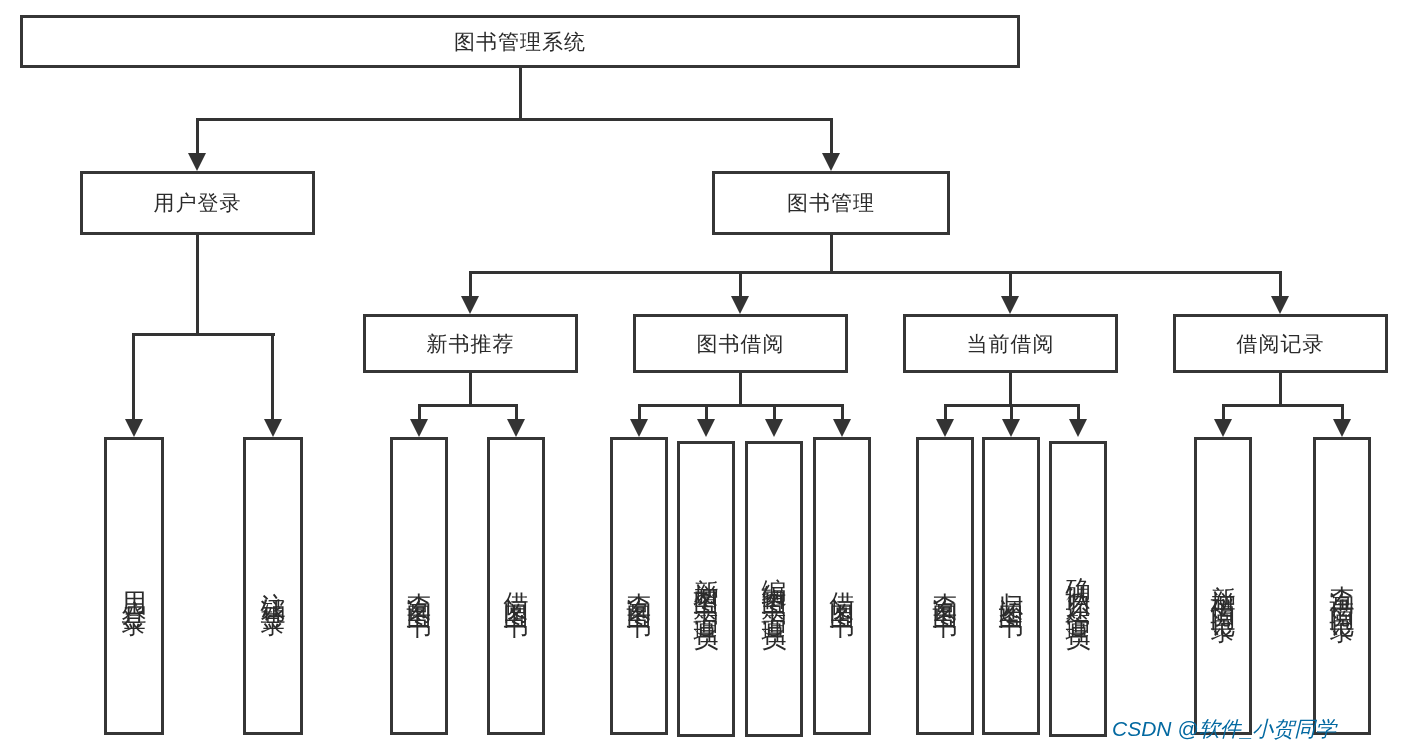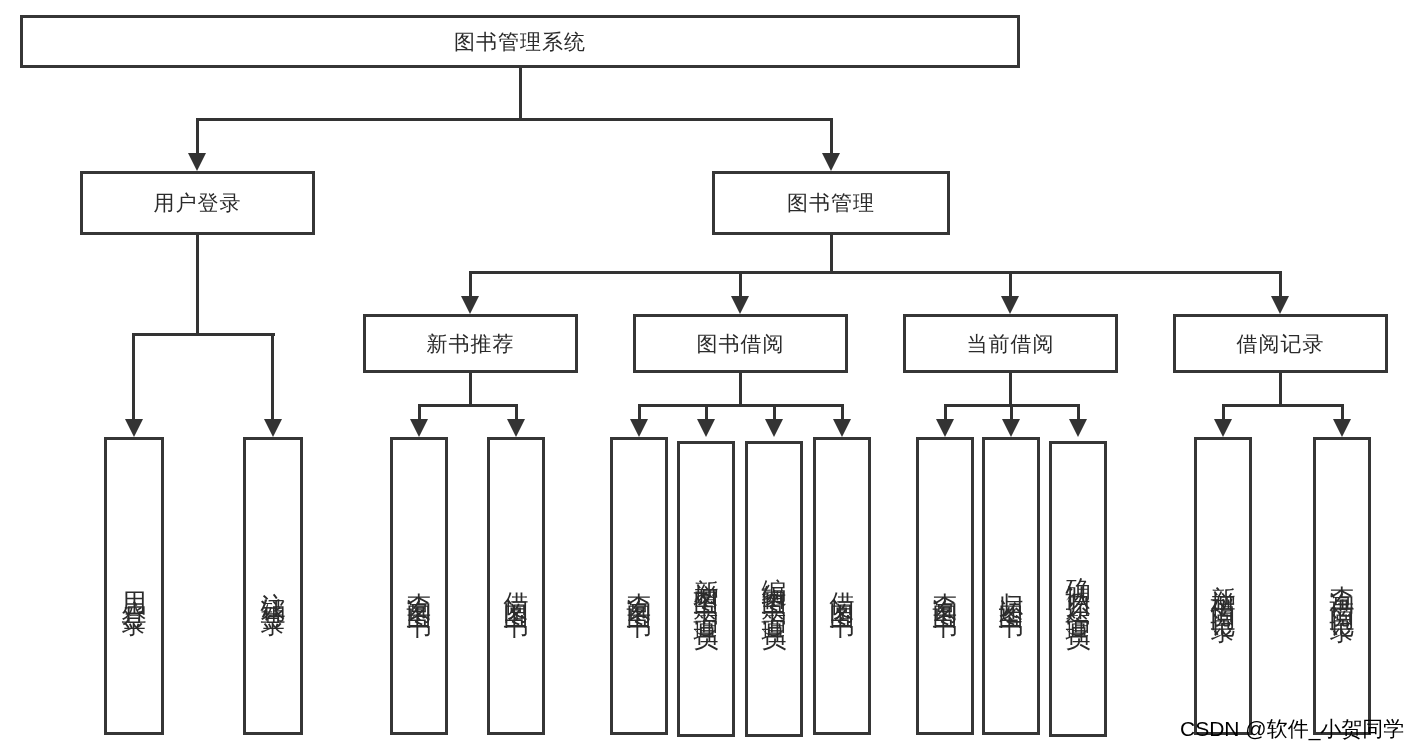--- a/index.html
+++ b/index.html
@@ -44,25 +44,26 @@
   .arrow{
     position:absolute;
     width:0;height:0;
     border-left:9px solid transparent;
     border-right:9px solid transparent;
     border-top:18px solid #333333;
     z-index:1;
   }
   .watermark{
     position:absolute;
-    left:1180px;top:715px;
+    left:1112px;top:715px;
     font-size:21px;
-    color:#000000;
+    color:#0369a1;
     z-index:3;
     white-space:nowrap;
+    font-style:italic;
   }
 </style>
 </head>
 <body>
 
 <div class="stage">
 
   <div class="hbox" style="left:20px;top:15px;width:1000px;height:53px;">
     <span>图书管理系统</span>
   </div>

